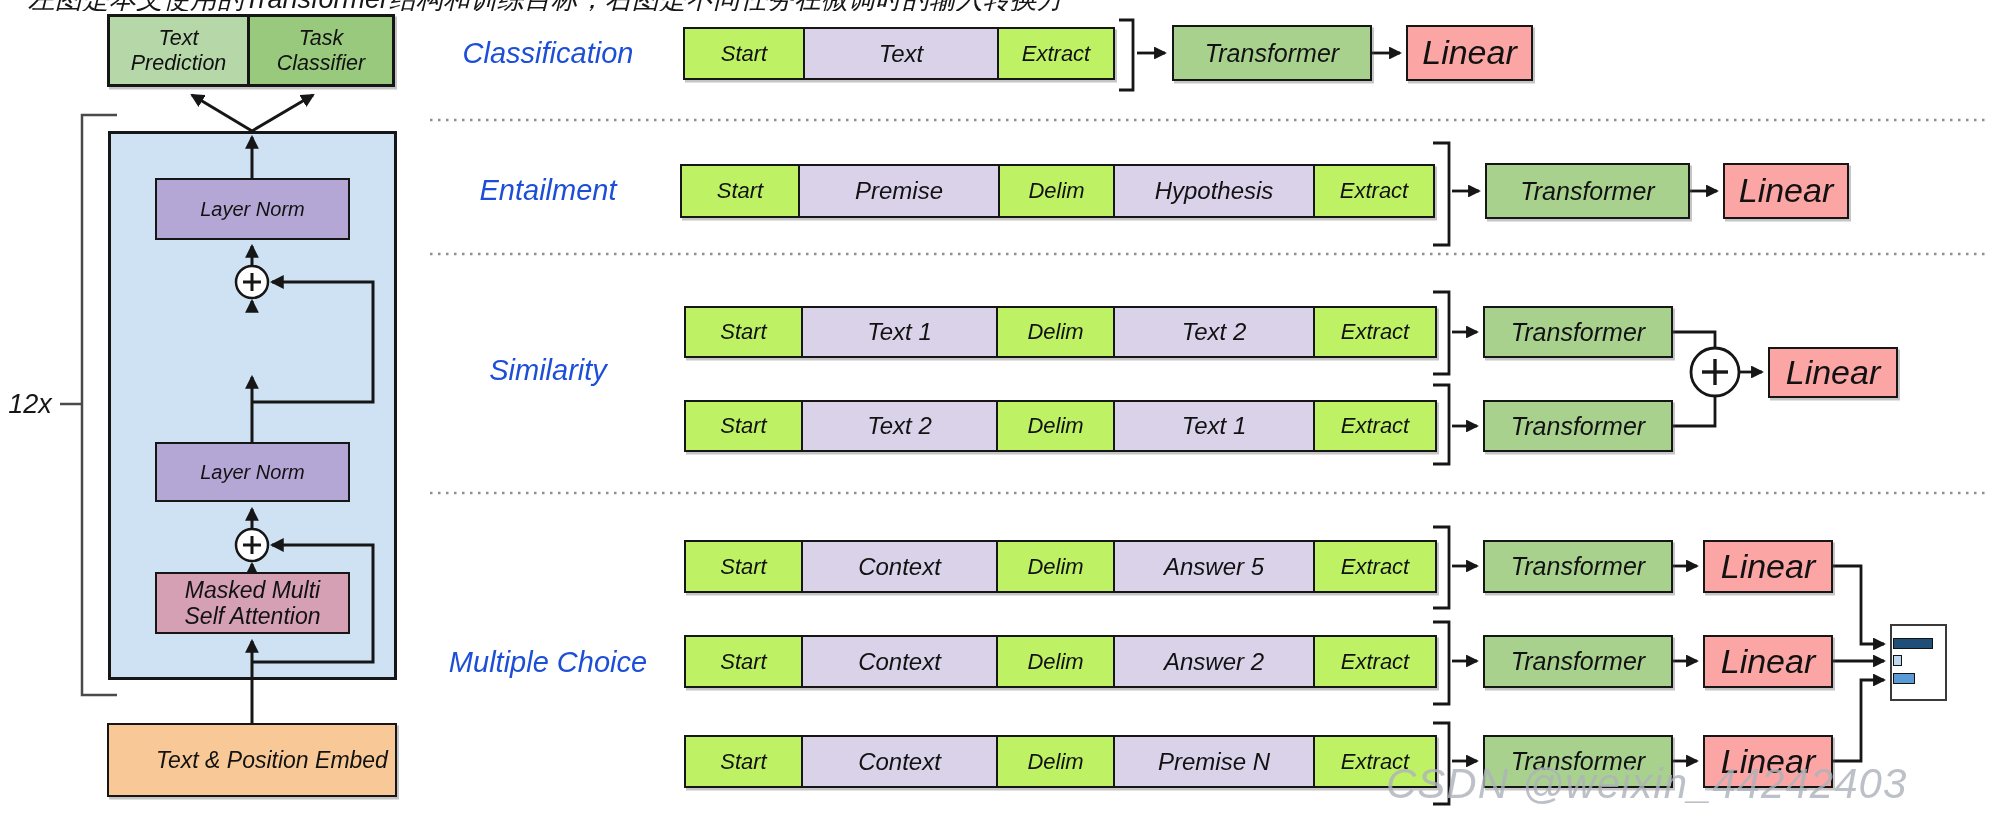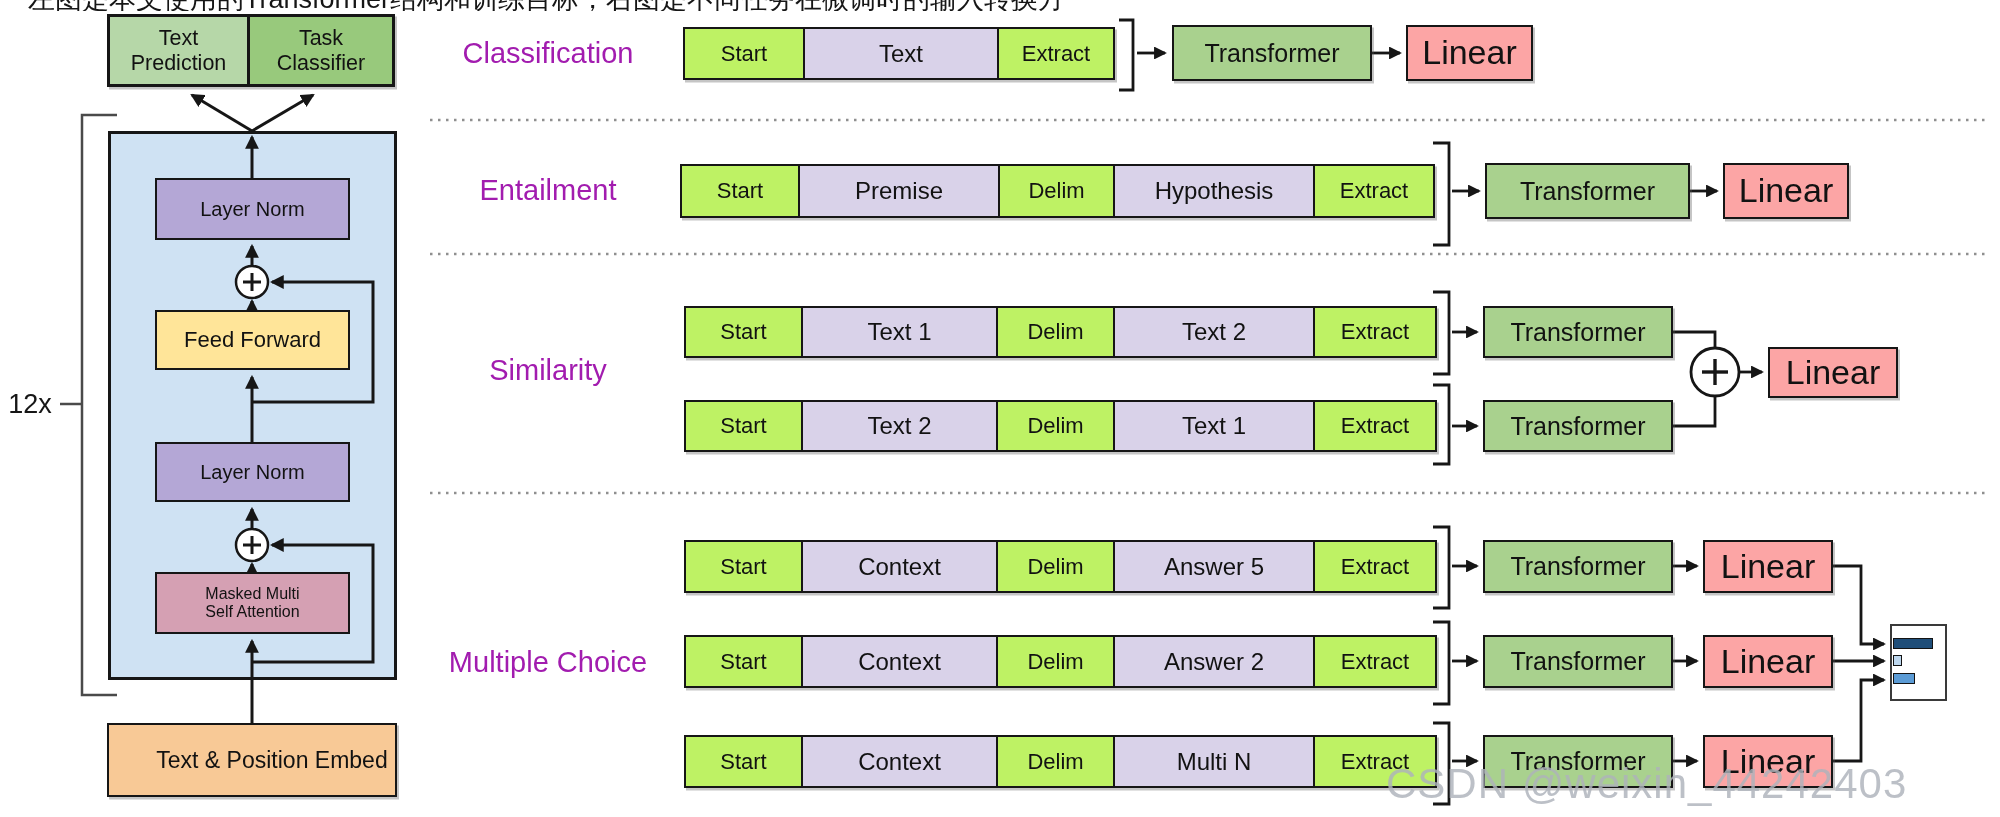--- a/index.html
+++ b/index.html
@@ -1,37 +1,37 @@
 <!DOCTYPE html>
 <html><head>
 <meta charset="utf-8">
 <style>
   html,body{margin:0;padding:0;background:#fff;}
   .stage{position:relative;width:2000px;height:817px;background:#ffffff;overflow:hidden;
-         font-family:"Liberation Sans",sans-serif;color:#111;}
+         font-family:"Liberation Sans",sans-serif;color:#111;font-style:italic;}
   .stage svg.wires{position:absolute;left:0;top:0;z-index:2;}
   .panel{position:absolute;box-sizing:border-box;background:#cfe2f3;border:3px solid #161616;z-index:1;}
   .box{position:absolute;box-sizing:border-box;border:2.5px solid #161616;display:flex;align-items:center;
        justify-content:center;text-align:center;color:#121212;z-index:3;line-height:1.15;
        box-shadow:2px 2.5px 0 rgba(90,90,90,.35);}
   .noshadow{box-shadow:none;}
   .noleft{border-left:none;}
   .tok-blue{background:#bef264;}
   .tok-purple{background:#d9d2e9;}
   .cellsm{font-size:22px;}
   .cellmid{font-size:24px;}
   .transformer{background:#a9d18e;font-size:25px;}
   .linear{background:#fca5a5;font-size:34px;}
   .tp{background:#b6d7a8;border-width:3px;font-size:21.5px;}
   .tc{background:#98c97c;border-width:3px;font-size:21.5px;}
   .ln{background:#b4a7d6;font-size:20px;}
   .ff{background:#ffe599;font-size:22px;}
-  .mmsa{background:#d5a0b3;font-size:16px;}
+  .mmsa{background:#d5a0b3;font-size:23px;}
   .tpe{background:#f8c996;font-size:23px;padding-left:40px;}
-  .task-label{position:absolute;left:420px;width:256px;text-align:center;font-size:29px;color:#a21caf;z-index:3;}
+  .task-label{position:absolute;left:420px;width:256px;text-align:center;font-size:29px;color:#1d4ed8;z-index:3;}
   .repeat-label{position:absolute;left:2px;top:389px;width:56px;text-align:center;font-size:27px;color:#161616;z-index:3;}
   .cap{position:absolute;left:28px;top:0;width:1035px;height:11px;overflow:hidden;z-index:4;}
   .cap>span{display:block;white-space:nowrap;margin-top:-19px;font-size:27px;font-weight:500;color:#161616;}
   .wm{position:absolute;left:1386px;top:760px;white-space:nowrap;font-size:42px;letter-spacing:1px;
       color:#aeb3bb;opacity:.82;z-index:9;}
   .score-box{position:absolute;left:1890px;top:624px;width:57px;height:77px;background:#fff;
              border:2.5px solid #3a3a3a;box-sizing:border-box;z-index:3;}
   .bar{position:absolute;left:1px;height:11px;border:1.5px solid #131313;box-sizing:border-box;}
   .bar1{top:12px;}  .bar2{top:29px;}  .bar3{top:47px;}
 </style>
@@ -139,21 +139,20 @@
          <span>Prediction</span></div>
   </div>
   <div class="box tc noleft" style="left:250px;top:14px;width:145px;height:73px">
     <div><span>Task</span><br>
          <span>Classifier</span></div>
   </div>
 
   <div class="repeat-label">12x</div>
 
   <div class="box ln noshadow" style="left:155px;top:178px;width:195px;height:62px">Layer Norm</div>
-  <div class="box ff noshadow" style="left:155px;top:310px;width:195px;height:60px">Feed Forward</div>
   <div class="box ln noshadow" style="left:155px;top:442px;width:195px;height:60px">Layer Norm</div>
   <div class="box mmsa noshadow" style="left:155px;top:572px;width:195px;height:62px">
     <div><span>Masked Multi</span><br>
          <span>Self Attention</span></div>
   </div>
   <div class="box tpe" style="left:107px;top:723px;width:290px;height:74px">Text &amp; Position Embed</div>
 
   <div class="task-label" style="top:37px">Classification</div>
   <div class="box tok-blue cellsm" style="left:683px;top:27px;width:122px;height:53px">Start</div>
   <div class="box tok-purple cellmid noleft" style="left:805px;top:27px;width:194px;height:53px">Text</div>
@@ -200,21 +199,21 @@
   <div class="box tok-purple cellmid noleft" style="left:803px;top:635px;width:195px;height:53px">Context</div>
   <div class="box tok-blue cellsm noleft" style="left:998px;top:635px;width:117px;height:53px">Delim</div>
   <div class="box tok-purple cellmid noleft" style="left:1115px;top:635px;width:200px;height:53px">Answer 2</div>
   <div class="box tok-blue cellsm noleft" style="left:1315px;top:635px;width:122px;height:53px">Extract</div>
   <div class="box transformer" style="left:1483px;top:635px;width:190px;height:53px">Transformer</div>
   <div class="box linear" style="left:1703px;top:635px;width:130px;height:53px">Linear</div>
 
   <div class="box tok-blue cellsm" style="left:684px;top:735px;width:119px;height:53px">Start</div>
   <div class="box tok-purple cellmid noleft" style="left:803px;top:735px;width:195px;height:53px">Context</div>
   <div class="box tok-blue cellsm noleft" style="left:998px;top:735px;width:117px;height:53px">Delim</div>
-  <div class="box tok-purple cellmid noleft" style="left:1115px;top:735px;width:200px;height:53px">Multi N</div>
+  <div class="box tok-purple cellmid noleft" style="left:1115px;top:735px;width:200px;height:53px">Premise N</div>
   <div class="box tok-blue cellsm noleft" style="left:1315px;top:735px;width:122px;height:53px">Extract</div>
   <div class="box transformer" style="left:1483px;top:735px;width:190px;height:53px">Transformer</div>
   <div class="box linear" style="left:1703px;top:735px;width:130px;height:53px">Linear</div>
 
   <div class="score-box">
     <div class="bar bar1" style="width: 40px; background: rgb(31, 78, 121);"></div>
     <div class="bar bar2" style="width: 9px; background: rgb(189, 215, 238);"></div>
     <div class="bar bar3" style="width: 22px; background: rgb(91, 155, 213);"></div>
   </div>
 

